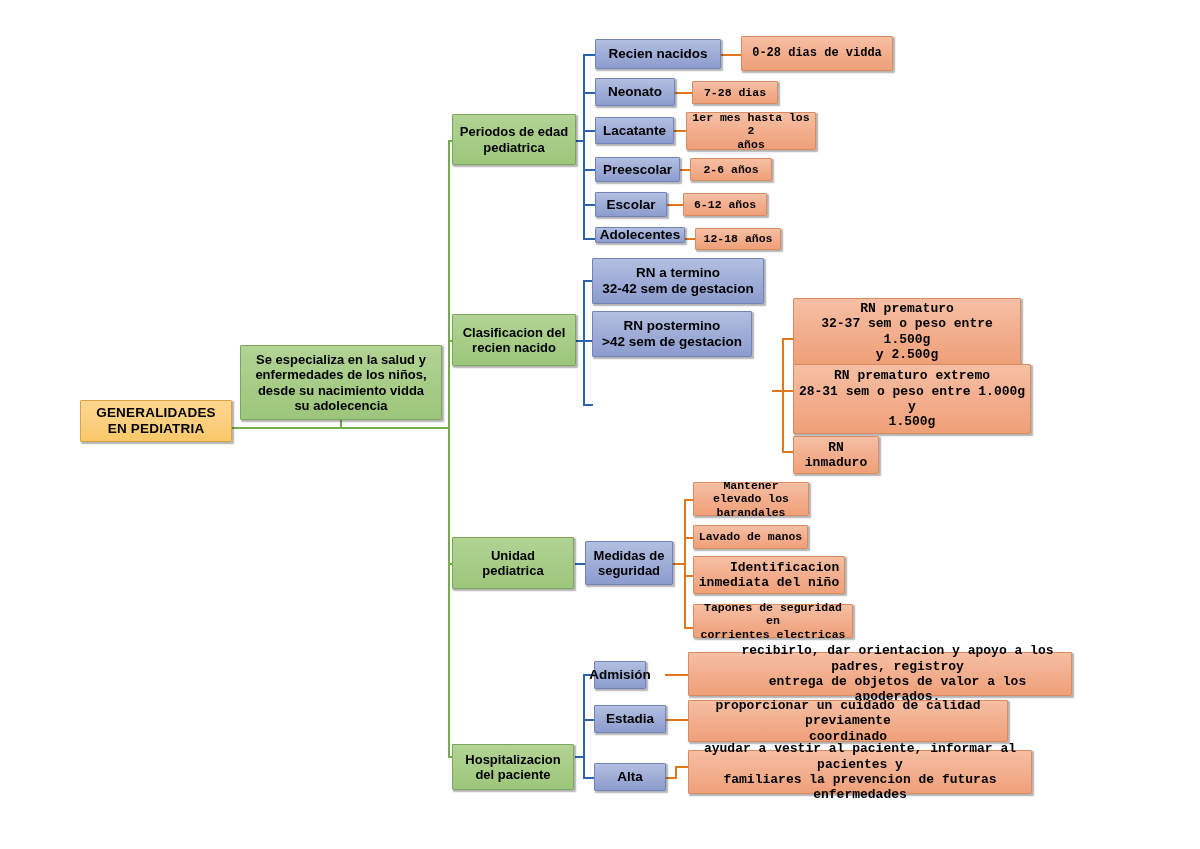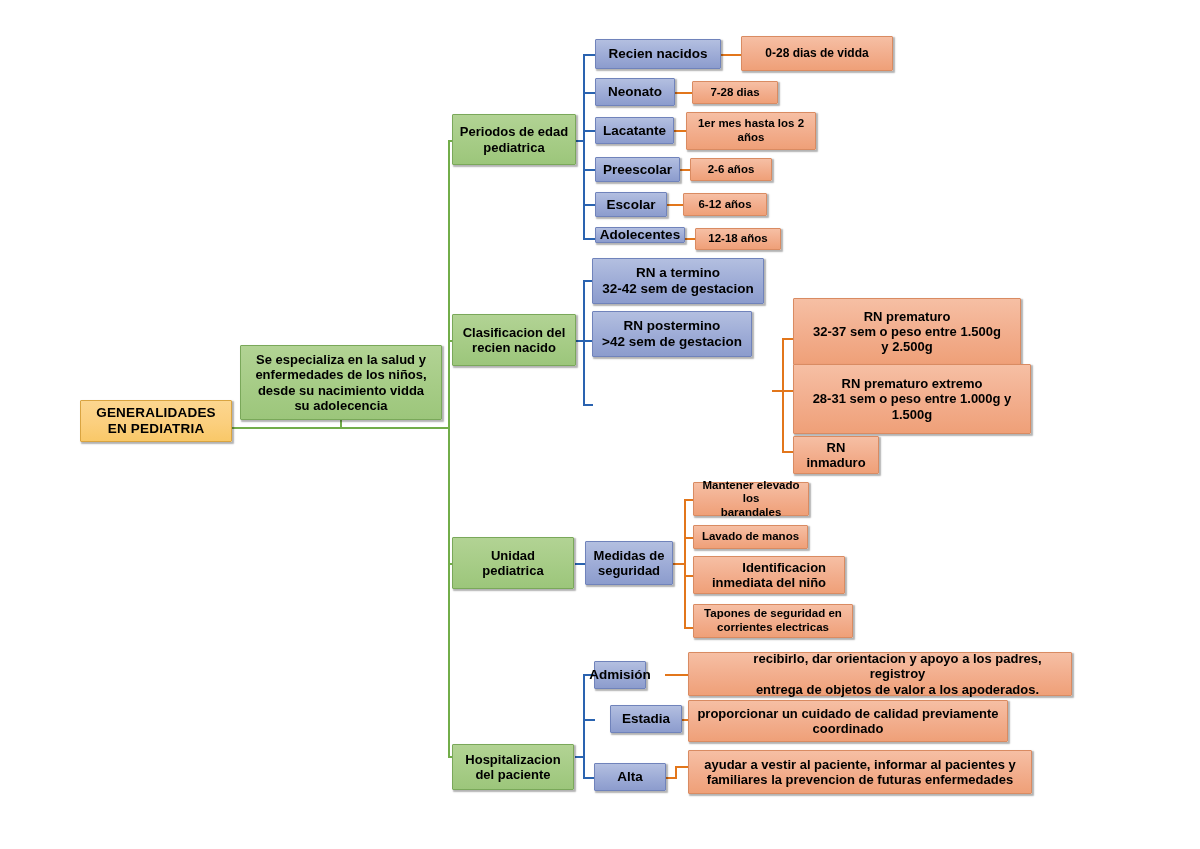--- a/index.html
+++ b/index.html
@@ -54,20 +54,21 @@
     background:linear-gradient(180deg,#b3bfe0 0%,#9dabd6 55%,#8c9ccd 100%);
     border:1px solid #7083bb;
     font-weight:bold;
   }
 
   
   .n-orange{
     background:linear-gradient(180deg,#f6bfa4 0%,#f2ad8c 55%,#efa078 100%);
     border:1px solid #d98b62;
     font-weight:bold;
+    font-family:Liberation Mono, monospace;
   }
 
   
   .ln{position:absolute;z-index:1;}
   .ln-g{background:#72ad4a;}
   .ln-b{background:#2a63b0;}
   .ln-o{background:#e2761b;}
   .lnv{width:2px;}
   .lnh{height:2px;}
 </style>
@@ -193,21 +194,21 @@
   <div class="node n-orange" style="left:693px;top:604px;width:160px;height:34px;font-size:11.5px;">Tapones de seguridad en
 corrientes electricas</div>
 
   <div class="node n-green" style="left:452px;top:744px;width:122px;height:46px;font-size:13px;">Hospitalizacion
 del paciente</div>
 
   <div class="node n-blue" style="left:594px;top:661px;width:52px;height:28px;font-size:13.5px;">Admisión</div>
   <div class="node n-orange" style="left:688px;top:652px;width:384px;height:44px;font-size:13px;padding-left:38px;">recibirlo, dar orientacion y apoyo a los padres, registroy
 entrega de objetos de valor a los apoderados.</div>
 
-  <div class="node n-blue" style="left:594px;top:705px;width:72px;height:28px;font-size:13.5px;margin-left:16px;">Estadia</div>
+  <div class="node n-blue" style="left:594px;top:705px;width:72px;height:28px;font-size:13.5px;">Estadia</div>
   <div class="node n-orange" style="left:688px;top:700px;width:320px;height:42px;font-size:13px;">proporcionar un cuidado de calidad previamente
 coordinado</div>
 
   <div class="node n-blue" style="left:594px;top:763px;width:72px;height:28px;font-size:13.5px;">Alta</div>
   <div class="node n-orange" style="left:688px;top:750px;width:344px;height:44px;font-size:13px;">ayudar a vestir al paciente, informar al pacientes y
 familiares la prevencion de futuras enfermedades</div>
 
 </div>
 
 </body></html>

